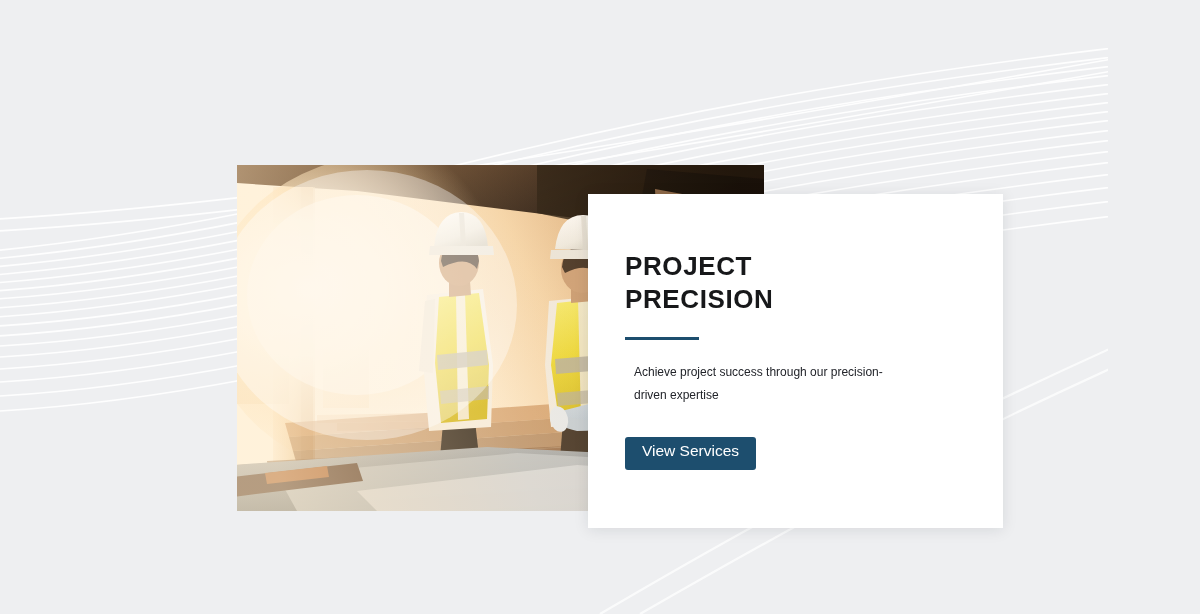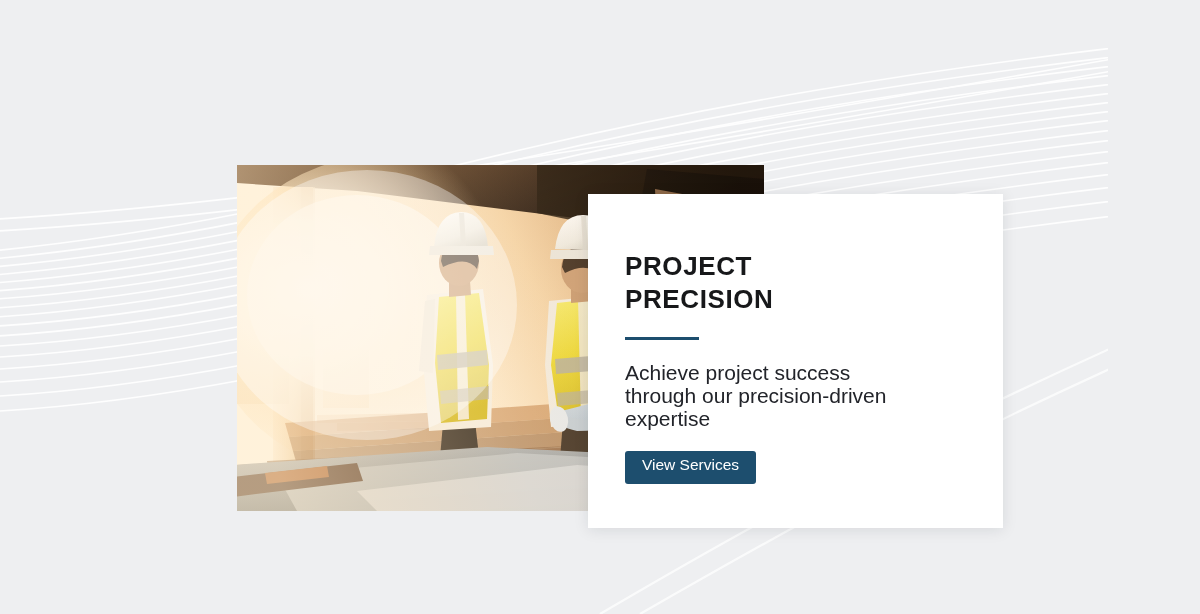--- a/index.html
+++ b/index.html
@@ -78,23 +78,23 @@
   }
 
   .divider {
     margin-top: 21px;
     width: 74px;
     height: 3px;
     background: #1d4e6e;
   }
 
   .card-desc {
-    margin: 0;
+    margin: 9px;
     margin-top: 21px;
-    font-size: 21px;
+    font-size: 12px;
     line-height: 23px;
     color: #22242a;
     font-family: "Liberation Sans", sans-serif;
     max-width: 270px;
   }
 
   .cta-button {
     display: inline-block;
     margin-top: 21px;
     padding: 4px 17px 10px 17px;

